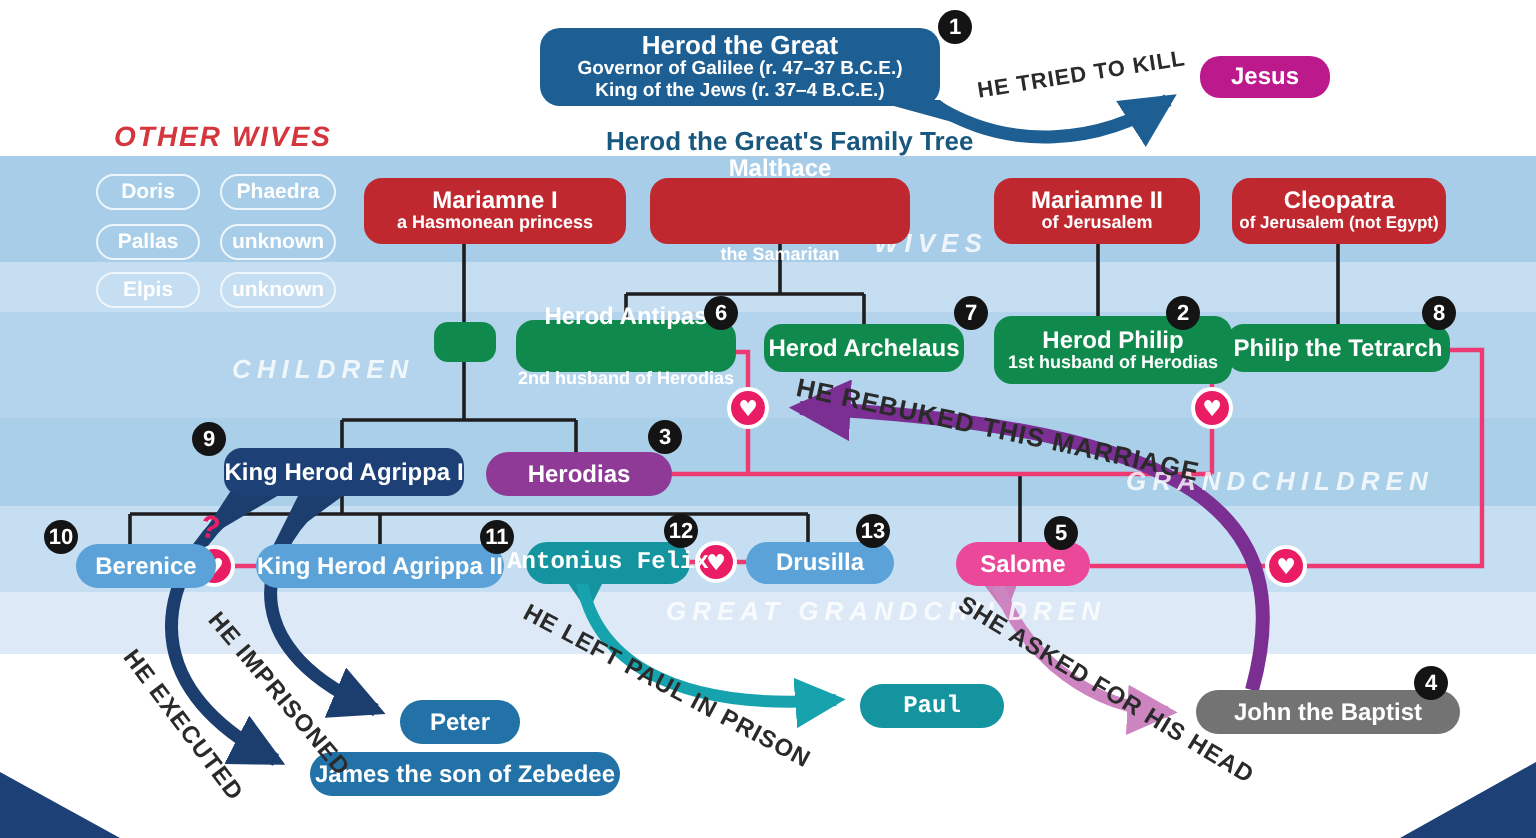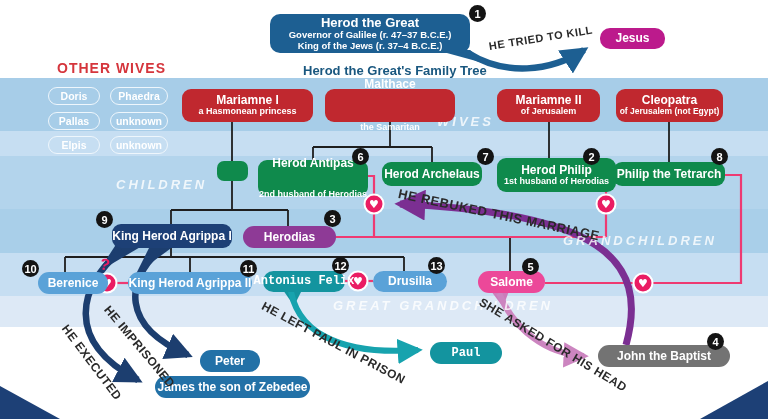--- a/index.html
+++ b/index.html
@@ -23,21 +23,21 @@
   .pink{background:#ec4899;border-radius:11px;}
   .magenta{background:#bc1a8c;border-radius:10px;}
   .badge{position:absolute;z-index:4;width:17px;height:17px;border-radius:50%;background:#141414;color:#fff;
          font-size:11px;font-weight:bold;display:flex;align-items:center;justify-content:center;}
   .genlabel{position:absolute;z-index:1;font-style:italic;font-weight:bold;letter-spacing:3px;
             color:rgba(255,255,255,0.8);font-size:13px;white-space:nowrap;}
   .curvelabel{position:absolute;z-index:3;font-weight:bold;color:#2a2a2a;font-size:12px;
               white-space:nowrap;transform-origin:left top;letter-spacing:0.5px;}
   .pill{position:absolute;z-index:2;border:1.5px solid #eef6fc;border-radius:9px;color:#fff;
         font-size:10.5px;font-weight:bold;display:flex;align-items:center;justify-content:center;}
-  #otherWives{position:absolute;z-index:2;font-weight:bold;font-size:14px;
+  #otherWives{position:absolute;z-index:2;font-style:italic;font-weight:bold;font-size:14px;
               letter-spacing:1px;color:#d5353c;}
   #treeTitle{position:absolute;z-index:2;font-weight:bold;font-size:13px;color:#19577f;white-space:nowrap;}
   #qmark{position:absolute;z-index:4;color:#ea1c63;font-size:16px;font-weight:bold;transform:rotate(12deg);}
 </style>
 </head>
 <body>
 
 <div id="canvas">
 
   <div class="stripe" style="top:78px;height:53px;background:#a7cde8;"></div>
@@ -150,21 +150,21 @@
   <div class="node red" style="left:497px;top:89px;width:103px;height:33px;justify-content:center;">
     <span class="nm">Mariamne II</span>
     <span class="sub">of Jerusalem</span>
   </div>
   <div class="node red" style="left:616px;top:89px;width:107px;height:33px;">
     <span class="nm">Cleopatra</span>
     <span class="sub" style="font-size:8.5px;">of Jerusalem (not Egypt)</span>
   </div>
 
   <div class="node green" style="left:217px;top:161px;width:31px;height:20px;border-radius:7px;"></div>
-  <div class="node green" style="left:258px;top:160px;width:110px;height:36px;gap:20px;">
+  <div class="node green" style="left:258px;top:160px;width:110px;height:26px;gap:20px;">
     <span class="nm">Herod Antipas</span>
     <span class="sub">2nd husband of Herodias</span>
   </div>
   <div class="badge" style="left:352px;top:148px;">6</div>
   <div class="node green" style="left:382px;top:162px;width:100px;height:24px;">
     <span class="nm">Herod Archelaus</span>
   </div>
   <div class="badge" style="left:477px;top:148px;">7</div>
   <div class="node green" style="left:497px;top:158px;width:119px;height:34px;">
     <span class="nm">Herod Philip</span>

